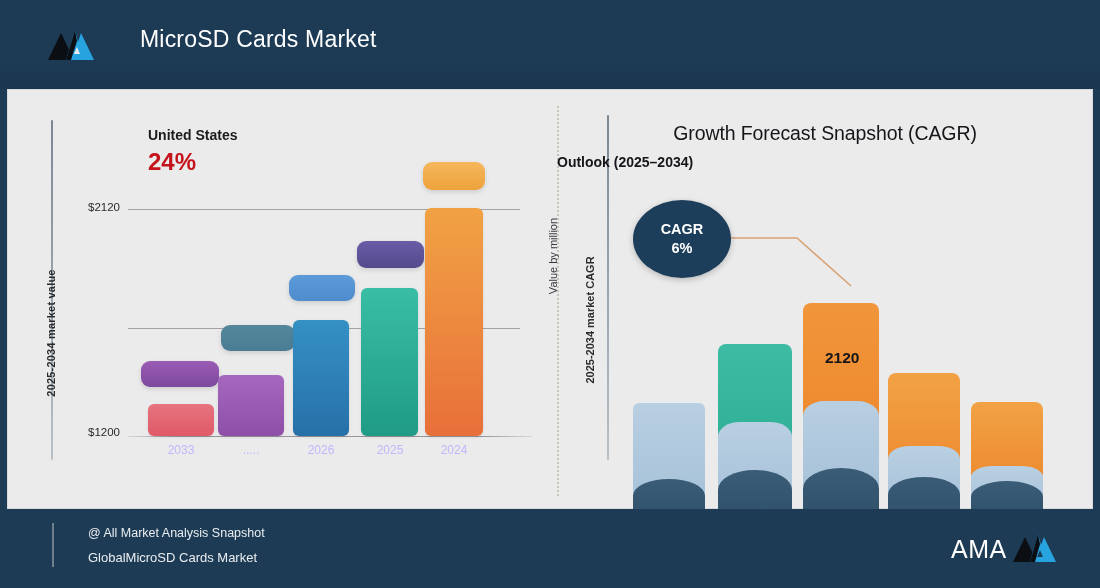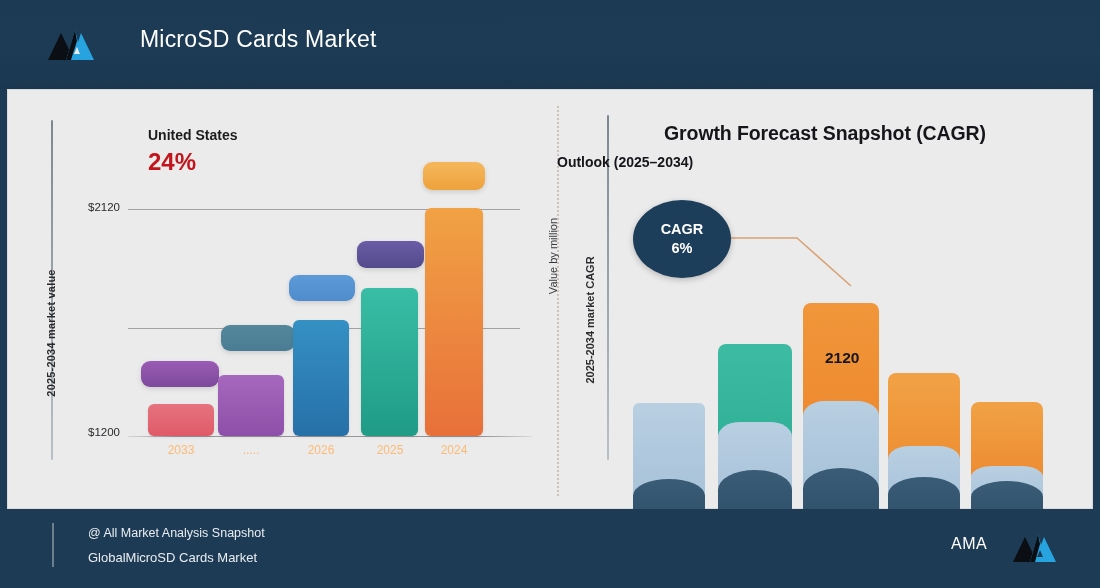--- a/index.html
+++ b/index.html
@@ -33,33 +33,33 @@
   .kpi-value{position:absolute;left:148px;top:148px;font-size:24px;font-weight:700;color:#c4131a;}
 
   .grid{position:absolute;height:1px;background:#8a8a8c;opacity:.75;}
   .tick{position:absolute;font-size:11.5px;color:#2b2b2d;font-weight:400;text-align:right;width:70px;}
 
   .baseline{position:absolute;left:128px;top:436px;width:404px;height:1px;
             background:linear-gradient(90deg,rgba(150,150,152,.25),#96969a 12%,#96969a 88%,rgba(150,150,152,.2));}
 
   .bar{position:absolute;border-radius:6px;box-shadow:0 1px 3px rgba(0,0,0,.10);}
   .pill{position:absolute;border-radius:9px;box-shadow:0 2px 5px rgba(0,0,0,.13);}
-  .xlab{position:absolute;font-size:12px;color:#fdba74;text-align:center;}
+  .xlab{position:absolute;font-size:12px;color:#c4b5fd;text-align:center;}
 
   .vbm{position:absolute;left:498px;top:250px;width:110px;text-align:center;
        transform:rotate(-90deg);font-size:11px;color:#3a3a3c;font-weight:400;}
 
   
   .rc{position:absolute;left:557px;top:89px;width:536px;height:420px;}
   .rc-axis-v{position:absolute;left:50px;top:26px;width:2px;height:345px;
              background:linear-gradient(180deg,#7b8894,#b9c0c6);border-radius:2px;}
   .rc-ylabel{position:absolute;left:-42px;top:225px;width:150px;text-align:center;
              transform:rotate(-90deg);font-size:11px;font-weight:700;color:#2b2b2d;}
   .rc-title{position:absolute;left:0;top:33px;width:536px;text-align:center;
-            font-size:19.5px;font-weight:700;color:#15151a;letter-spacing:-.1px;}
+            font-size:19.5px;font-weight:400;color:#15151a;letter-spacing:-.1px;}
   .rc-sub{position:absolute;left:0;top:65px;width:536px;
           font-size:14px;font-weight:700;color:#15151a;}
 
   .cagr-badge{position:absolute;left:76px;top:111px;width:98px;height:78px;
               border-radius:50%;background:#1d3e5a;display:flex;flex-direction:column;
               align-items:center;justify-content:center;box-shadow:0 2px 6px rgba(0,0,0,.22);}
   .cagr-badge span{color:#fff;font-size:14.5px;font-weight:700;line-height:1.28;}
 
   .rc-baseline{position:absolute;left:18px;top:438px;width:512px;height:1px;
                background:linear-gradient(90deg,rgba(150,150,152,.15),#9a9a9e 10%,#9a9a9e 90%,rgba(150,150,152,.15));}
@@ -68,21 +68,21 @@
   .seg-top{border-radius:8px 8px 0 0;}
   .seg-mid{}
   .seg-base{border-radius:55% 55% 0 0 / 38% 38% 0 0;}
   .dlabel{position:absolute;font-size:15.5px;font-weight:700;color:#15151a;}
 
   
   .footer{position:absolute;left:0;top:509px;width:1100px;height:79px;background:#1d3b54;}
   .foot-rule{position:absolute;left:52px;top:523px;width:2px;height:44px;background:#6d7f8d;}
   .foot-l1{position:absolute;left:88px;top:526px;font-size:12.5px;color:#e9edf1;}
   .foot-l2{position:absolute;left:88px;top:550px;font-size:13px;color:#e9edf1;}
-  .foot-ama{position:absolute;left:951px;top:535px;font-size:16px;color:#ffffff;letter-spacing:.5px;}
+  .foot-ama{position:absolute;left:951px;top:535px;font-size:25px;color:#ffffff;letter-spacing:.5px;}
   .foot-logo{position:absolute;left:1010px;top:529px;width:52px;height:36px;}
 </style>
 </head>
 <body>
 
 <div class="canvas">
 
   <div class="header">
     <div class="header-logo">
       <svg viewBox="0 0 56 40" width="56" height="40">

